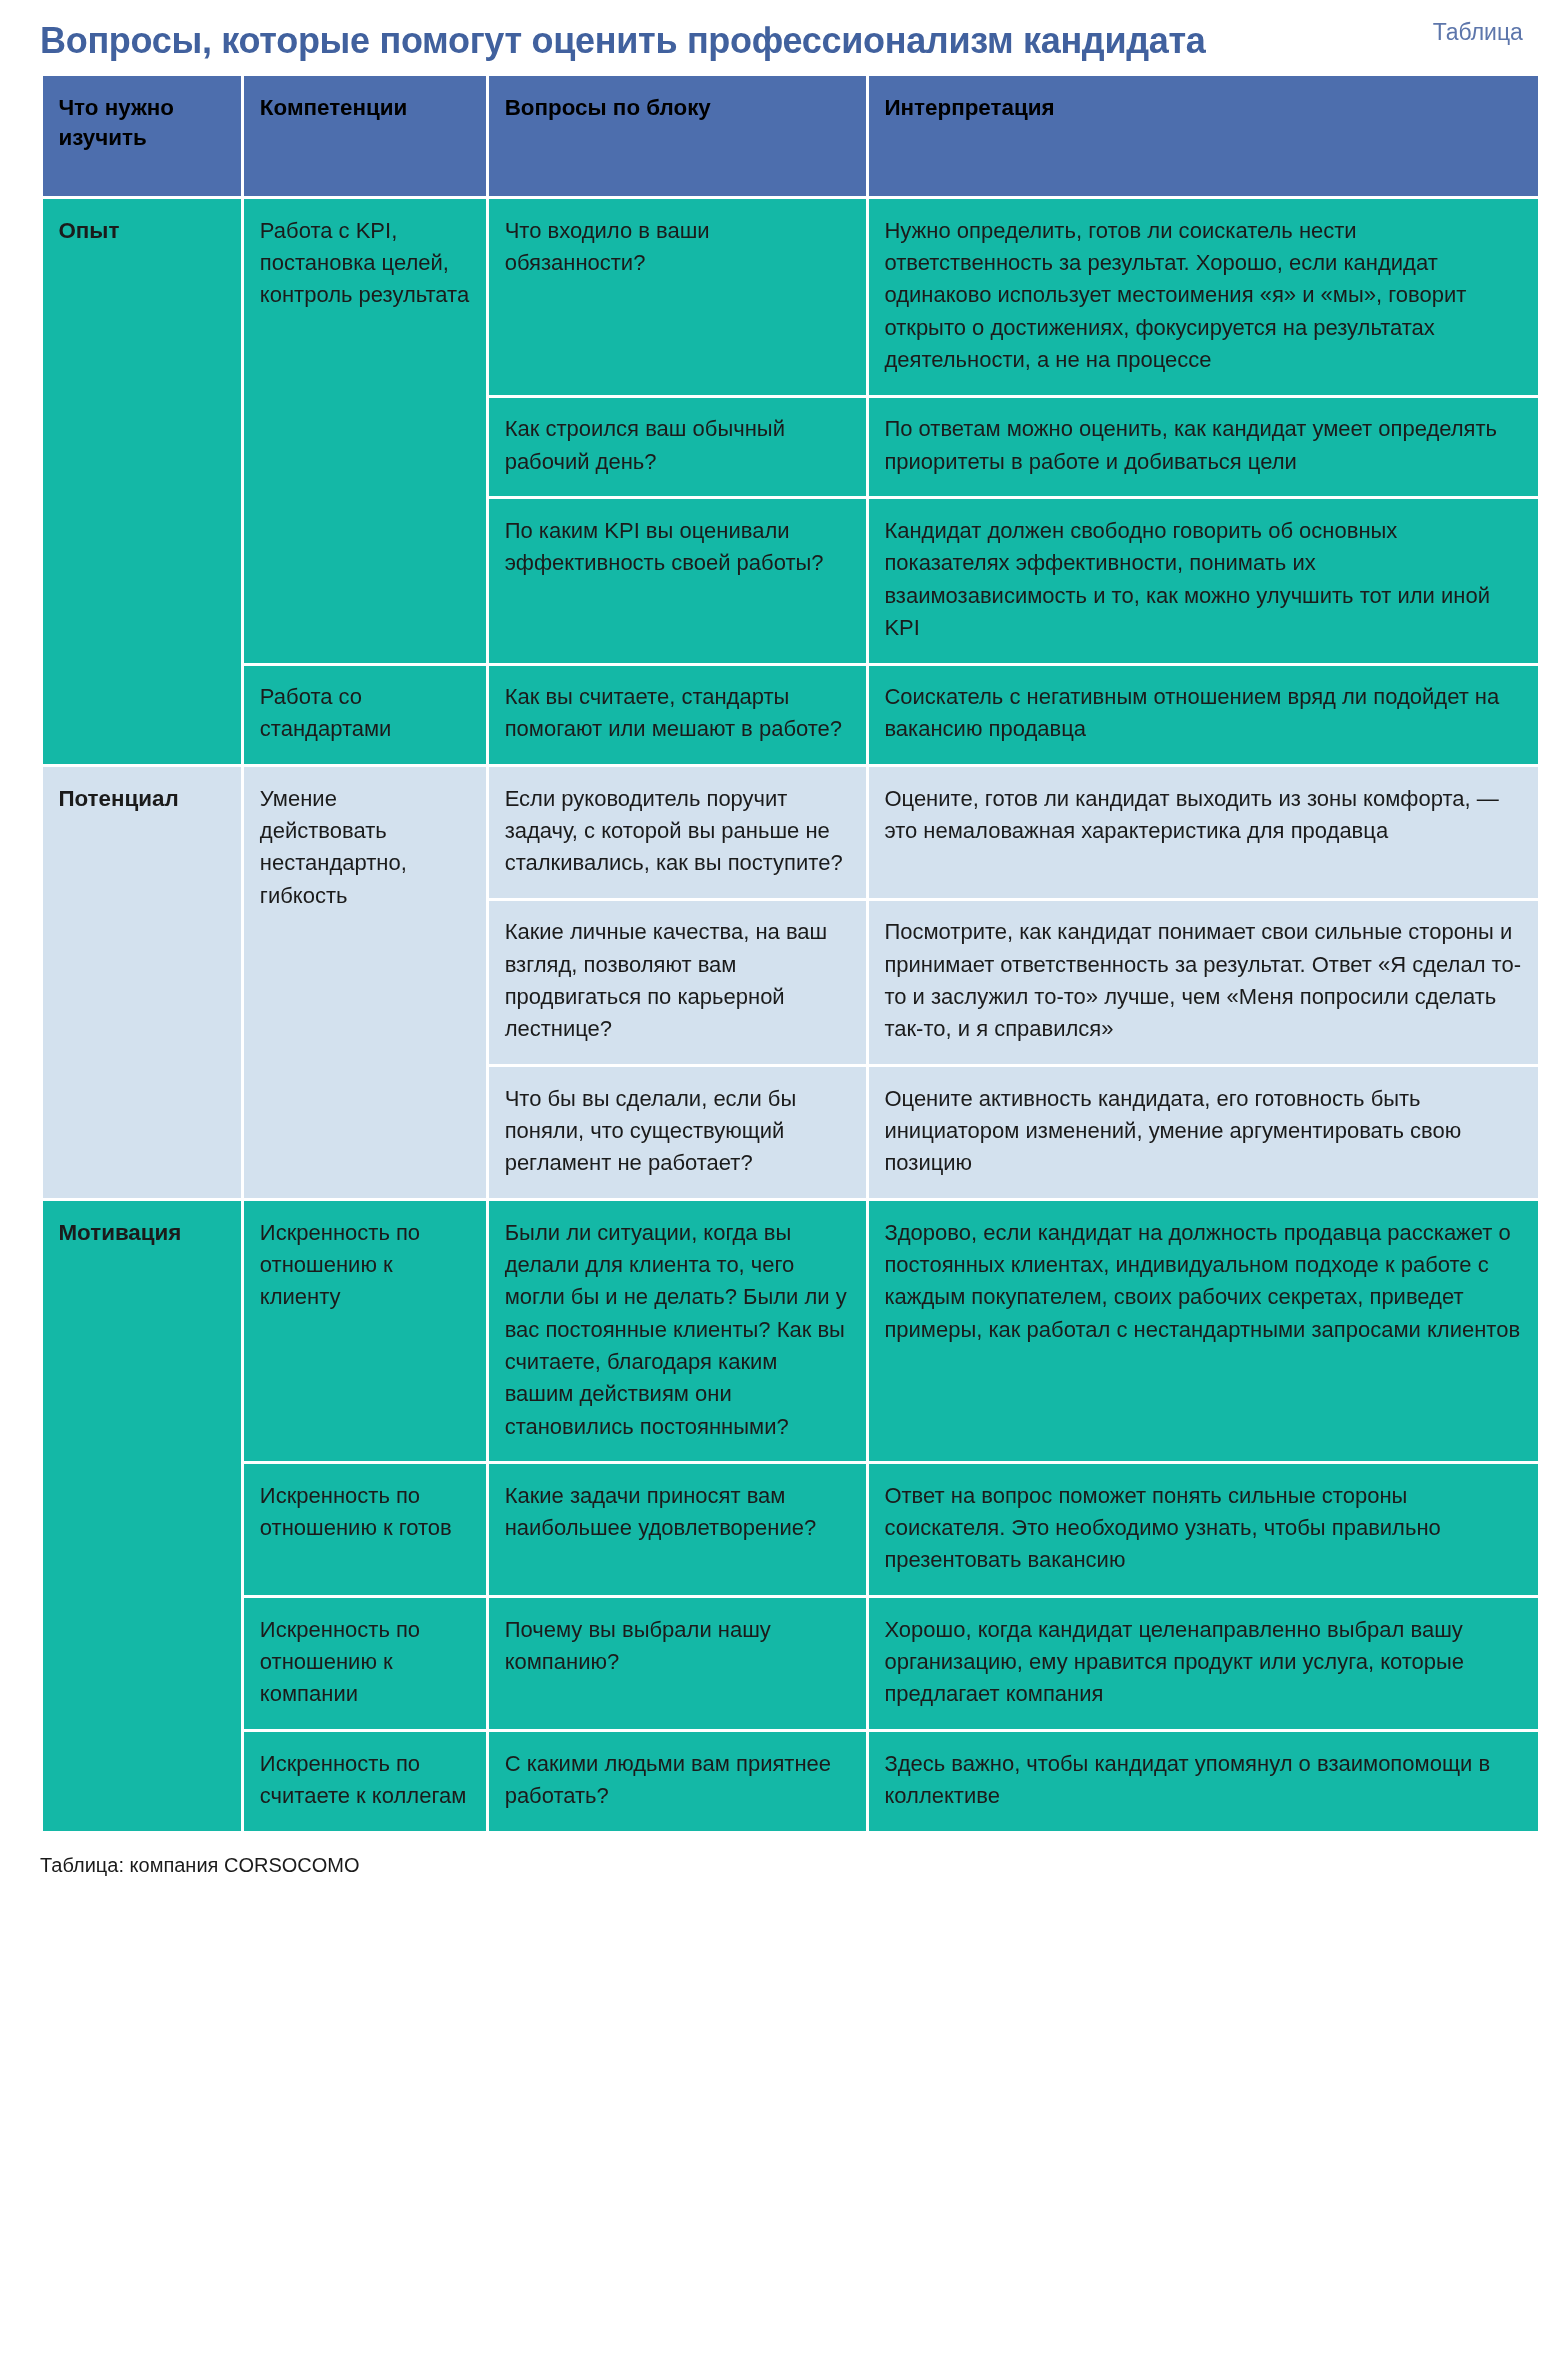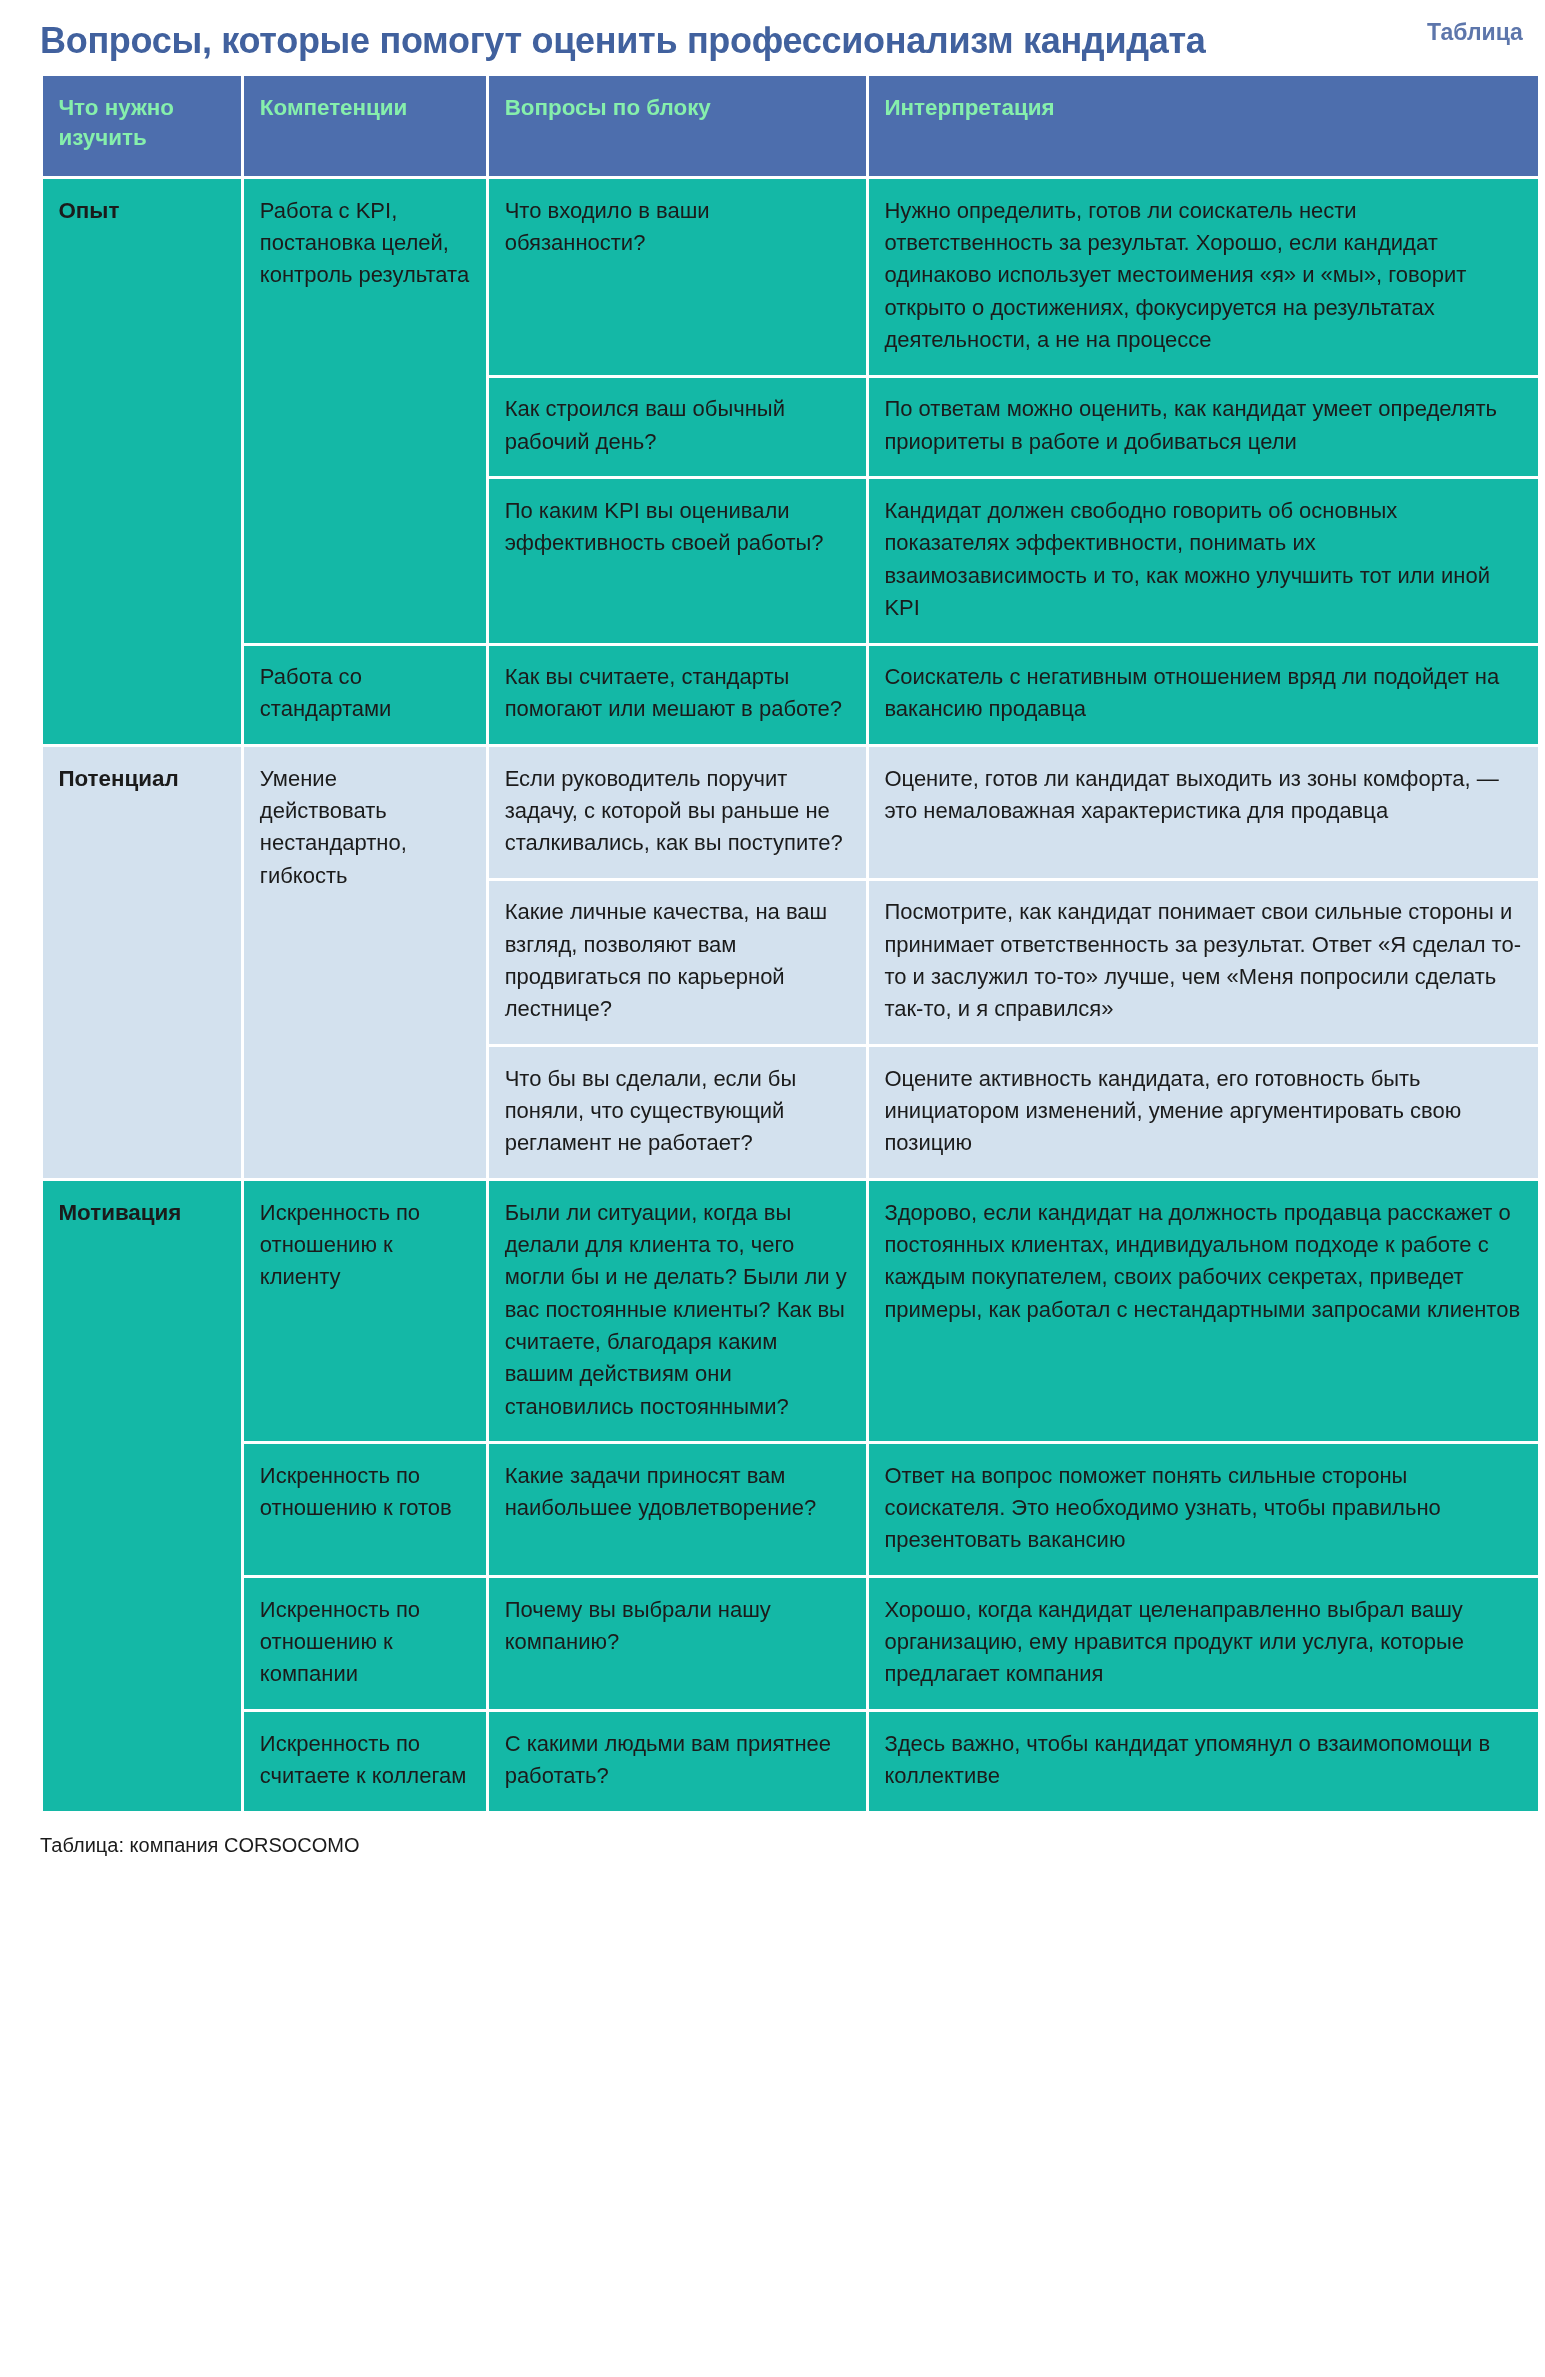--- a/index.html
+++ b/index.html
@@ -28,21 +28,21 @@
     font-size: 36px;
     font-weight: bold;
     color: #41619e;
     letter-spacing: -0.3px;
     line-height: 1.05;
     white-space: nowrap;
   }
   .doc-kicker {
     font-size: 23px;
     color: #5d76ab;
-    font-weight: bold;
+    font-weight: normal;
     white-space: nowrap;
     padding-right: 4.6px;
     position: relative;
     top: -3.1px;
   }
 
   
   .tbl-wrap { padding: 0 4.6px 0 40px; }
   table.tbl {
     width: 1501px;
@@ -50,28 +50,28 @@
     border-spacing: 3.9px 3.9px;
     table-layout: fixed;
   }
   col.c1 { width: 197px; }
   col.c2 { width: 240px; }
   col.c3 { width: 374px; }
   col.c4 { width: 664px; }
 
   thead th {
     background: #4d6ead;
-    color: #86efac;
+    color: #000000;
     font-size: 22.4px;
     font-weight: bold;
     text-align: left;
     vertical-align: top;
     padding: 17px 15.4px 21.6px 15.4px;
     line-height: 1.32;
-    height: 100px;
+    height: 120px;
   }
 
   tbody td {
     vertical-align: top;
     font-size: 22px;
     line-height: 1.47;
     color: #1b1b1b;
     padding: 15.4px 17px 18.5px 15.4px;
     background: #14b8a6;
     font-weight: normal;

